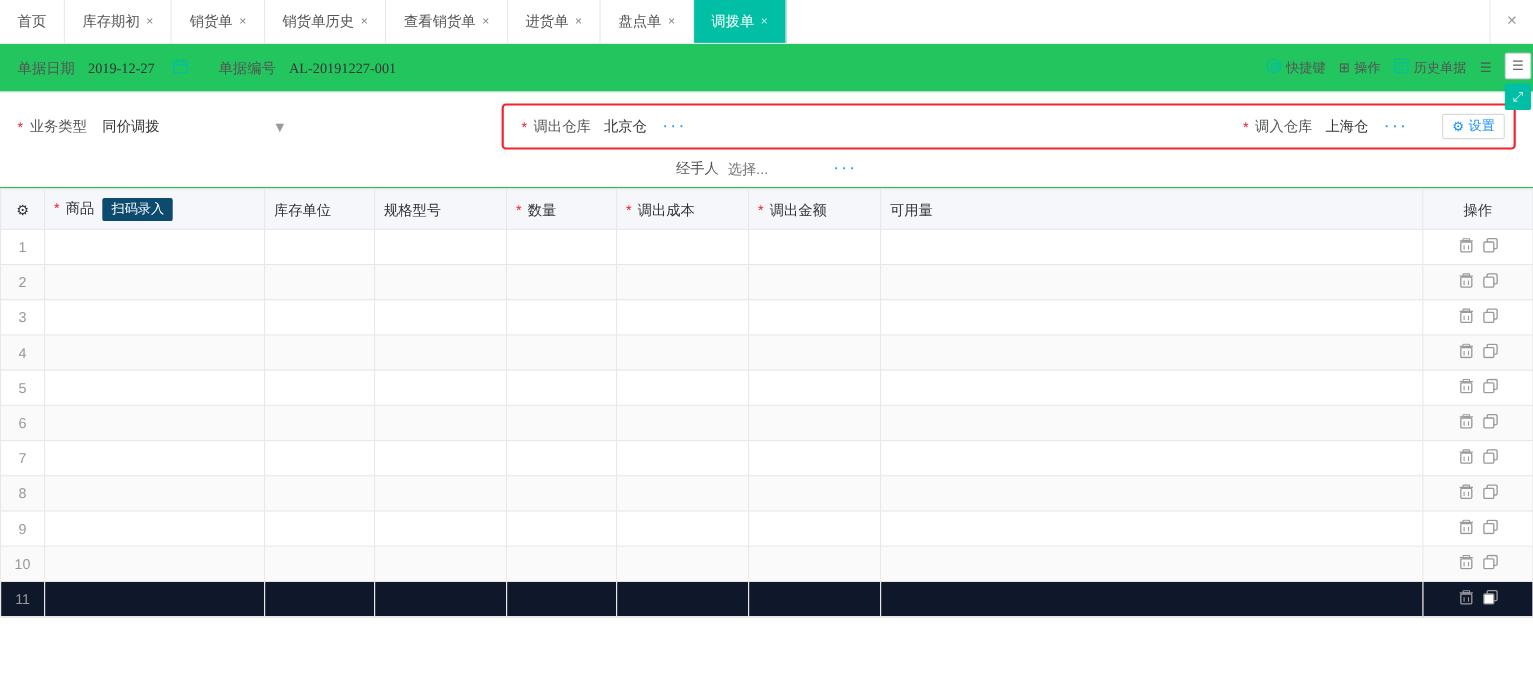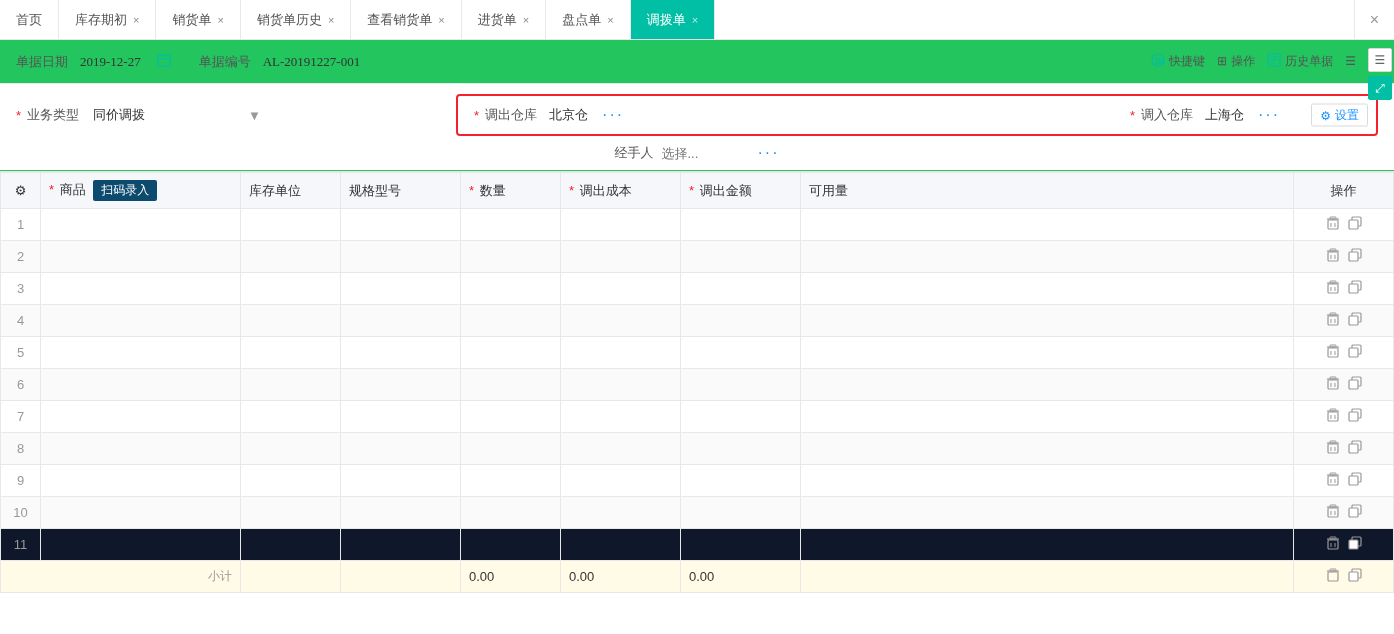--- a/index.html
+++ b/index.html
@@ -759,46 +759,20 @@
           </span>
           <span class="icon-btn" title="复制">
             <svg width="14" height="14" viewBox="0 0 14 14" fill="none">
                     <rect x="4" y="1" width="9" height="9" rx="1" stroke="#999" stroke-width="1.2" fill="none"></rect>
                     <rect x="1" y="4" width="9" height="9" rx="1" stroke="#999" stroke-width="1.2" fill="white"></rect>
                   </svg>
           </span>
         </div>
       </td>
     </tr>
-          <tr style="background: rgb(255, 251, 230);">
-    <td colspan="2" class="subtotal-label">小计</td>
-    <td></td>
-    <td></td>
-    <td style="color:#333;">0.00</td>
-    <td style="color:#333;">0.00</td>
-    <td style="color:#333;">0.00</td>
-    <td></td>
-    <td>
-      <div class="action-btns">
-        <span class="icon-btn">
-          <svg width="14" height="14" viewBox="0 0 14 14" fill="none">
-                    <rect x="2" y="4" width="10" height="9" rx="1" stroke="#999" stroke-width="1.2" fill="none"></rect>
-                    <line x1="1" y1="3" x2="13" y2="3" stroke="#999" stroke-width="1.2"></line>
-                    <rect x="4" y="1" width="6" height="2" rx="0.5" stroke="#999" stroke-width="1" fill="none"></rect>
-                  </svg>
-        </span>
-        <span class="icon-btn">
-          <svg width="14" height="14" viewBox="0 0 14 14" fill="none">
-                    <rect x="4" y="1" width="9" height="9" rx="1" stroke="#999" stroke-width="1.2" fill="none"></rect>
-                    <rect x="1" y="4" width="9" height="9" rx="1" stroke="#999" stroke-width="1.2" fill="white"></rect>
-                  </svg>
-        </span>
-      </div>
-    </td>
-  </tr>
         </tbody>
     </table>
   </div>
 </div>
 
 <div class="right-panel">
   <div class="right-panel-btn">
     <span>☰</span>
   </div>
   <div class="right-panel-btn active-green">

